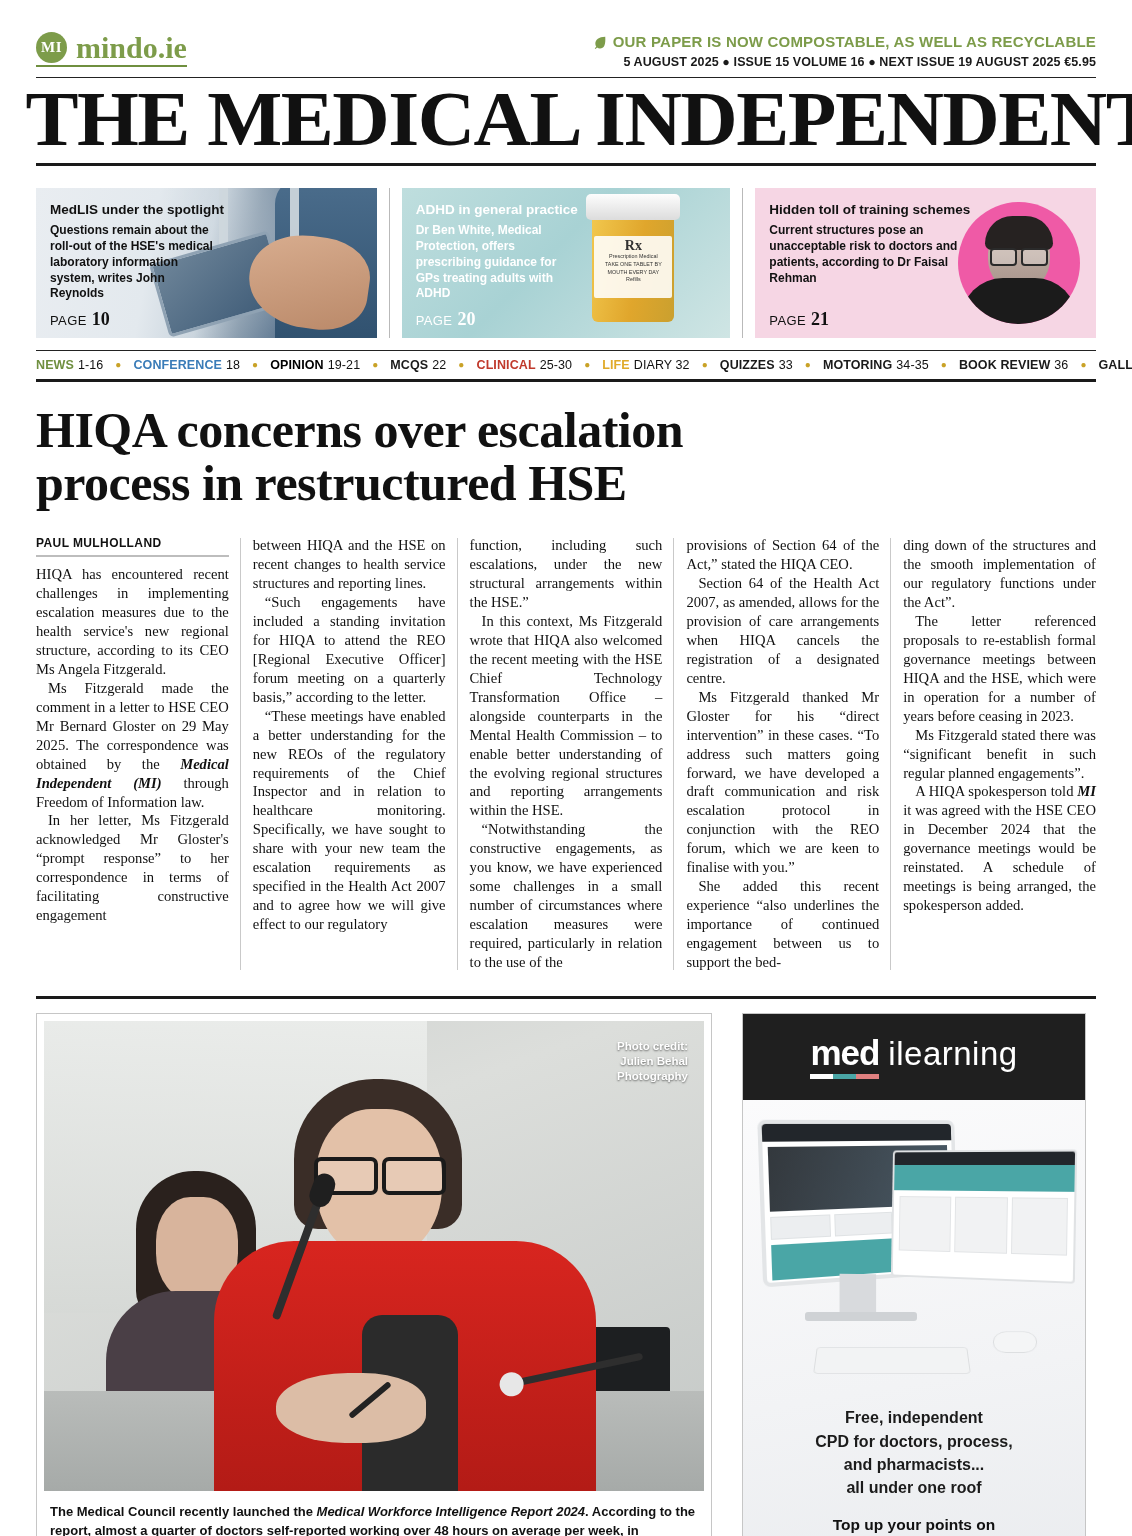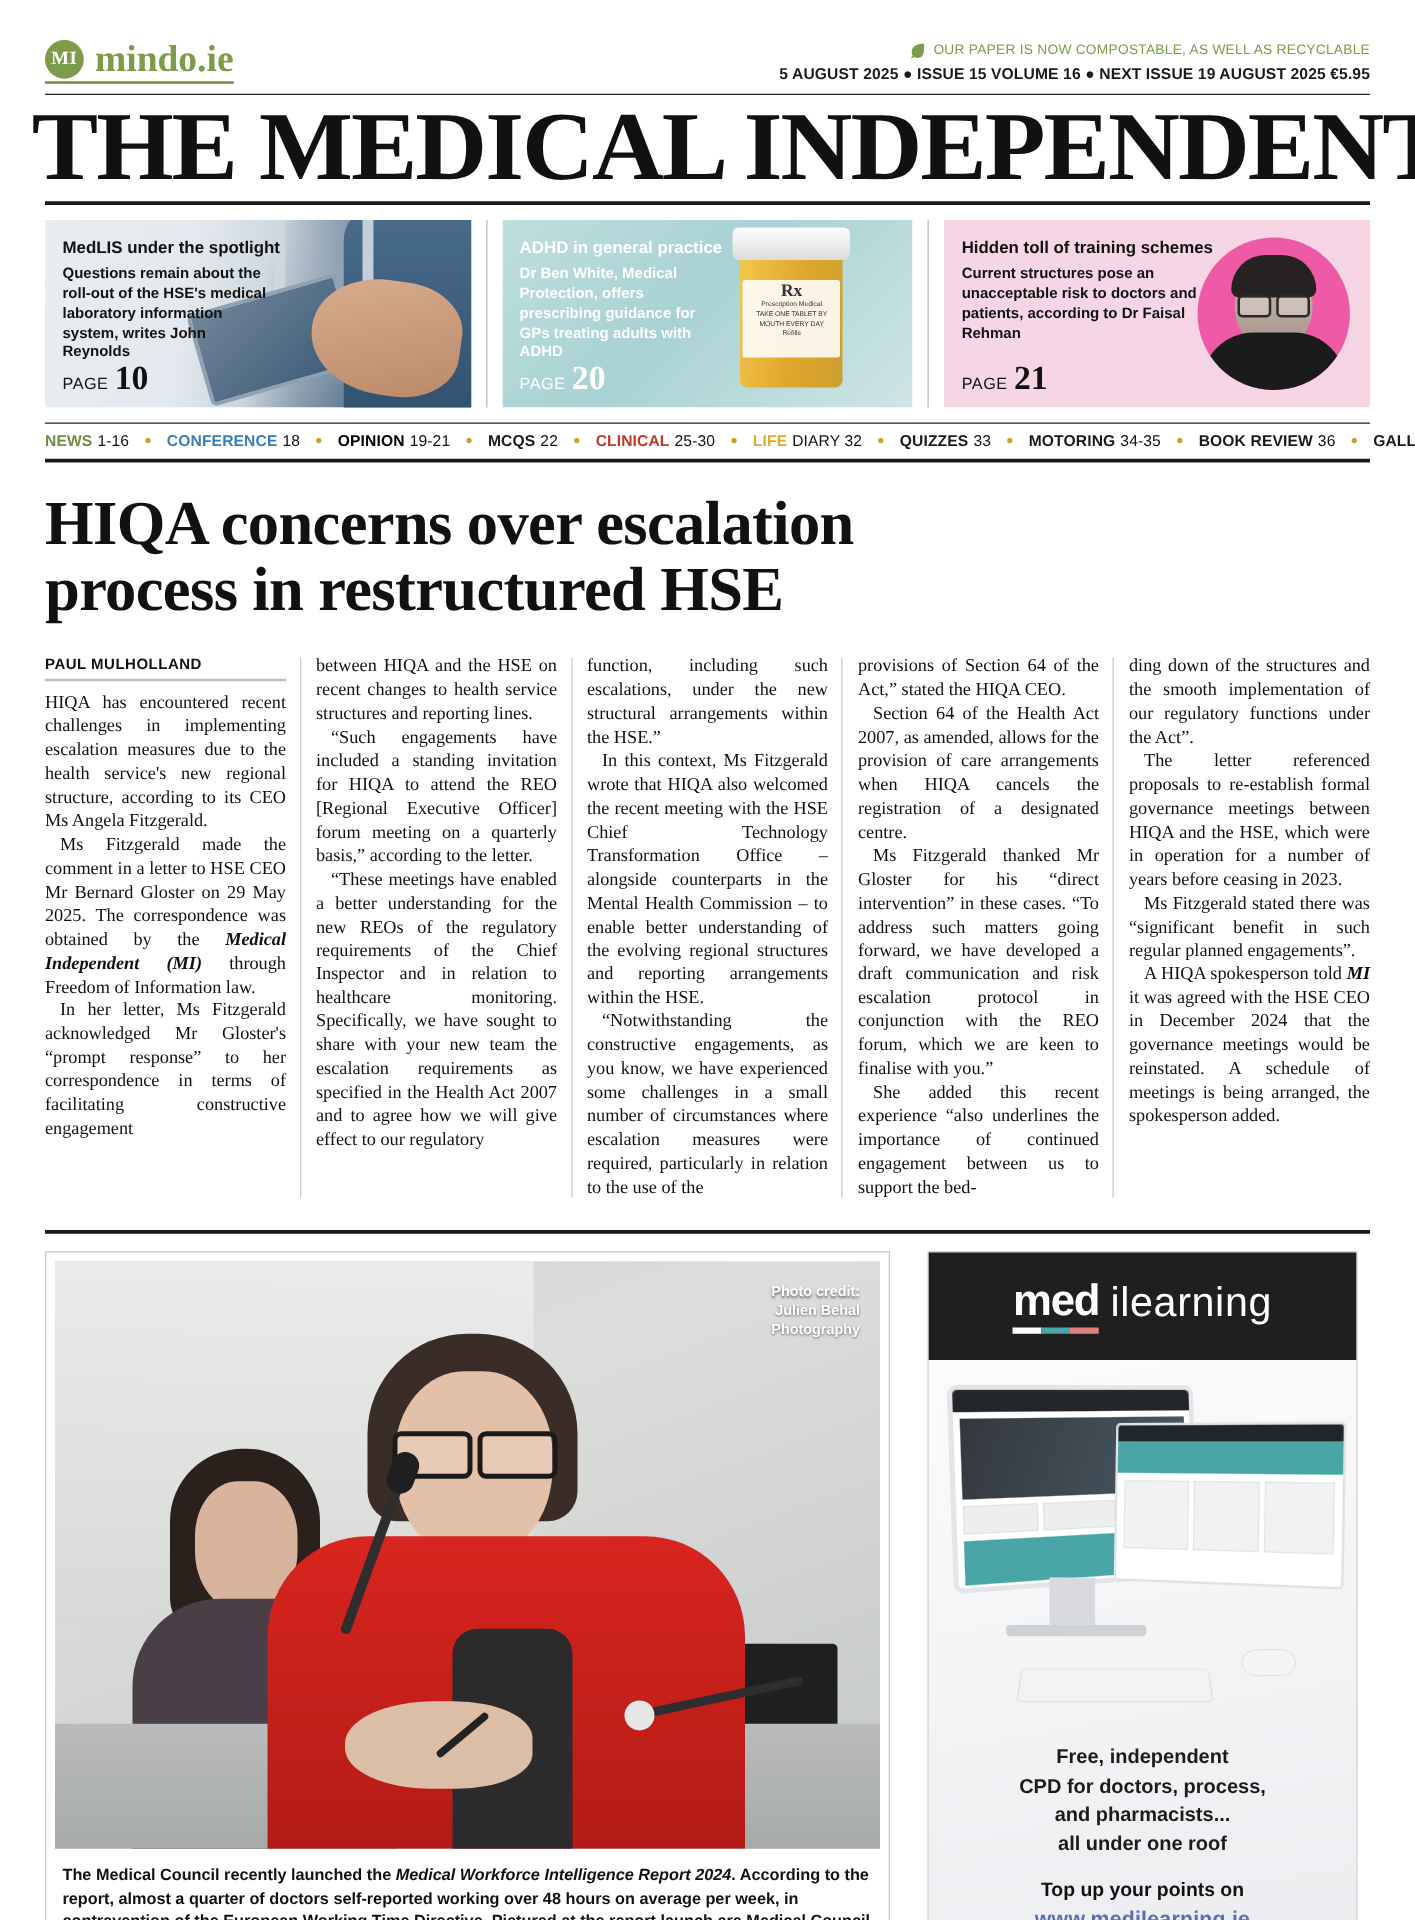--- a/index.html
+++ b/index.html
@@ -57,22 +57,22 @@
   }
   .masthead-meta {
     text-align: right;
     padding-top: 3px;
   }
   .eco-line {
     display: flex;
     align-items: center;
     justify-content: flex-end;
     gap: 6px;
-    font-size: 11px;
-    font-weight: normal;
+    font-size: 15px;
+    font-weight: bold;
     letter-spacing: .2px;
     color: #7d9c4a;
   }
   .leaf-icon { width: 14px; height: 14px; display:block; }
   .issue-line {
     margin-top: 5px;
     font-size: 12.5px;
     color: #1a1a1a;
     letter-spacing: .1px;
     font-weight: bold;
@@ -90,21 +90,21 @@
     margin: 4px 0 0 0;
     white-space: nowrap;
     transform: scaleX(1.02);
   }
   .rule-thick { border-top: 3px solid #1a1a1a; margin-top: 6px; }
 
   
   .teasers {
     display: flex;
     gap: 0;
-    margin-top: 12px;
+    margin-top: 22px;
     height: 150px;
   }
   .teaser {
     position: relative;
     flex: 1 1 0;
     overflow: hidden;
   }
   .teaser + .teaser { border-left: 1px solid #b9b9b9; }
   .teaser-inner {
     position: absolute;
@@ -138,21 +138,21 @@
     bottom: 10px;
     z-index: 3;
     display: flex;
     align-items: baseline;
     gap: 5px;
   }
   .t-page .lbl { font-size: 13px; letter-spacing: .4px; }
   .t-page .num {
     font-family: "Liberation Serif", serif;
     font-weight: bold;
-    font-size: 27px;
+    font-size: 18px;
     line-height: 1;
   }
 
   
   .art1 {
     position:absolute; inset:0; z-index:1;
     background:
       radial-gradient(circle at 78% 40%, rgba(255,255,255,.35), rgba(255,255,255,0) 55%),
       linear-gradient(100deg,#e9edf1 0%, #e3e9ee 34%, #c9d4dd 50%, #7e93a6 62%, #43617f 74%, #2d4d6b 100%);
   }

